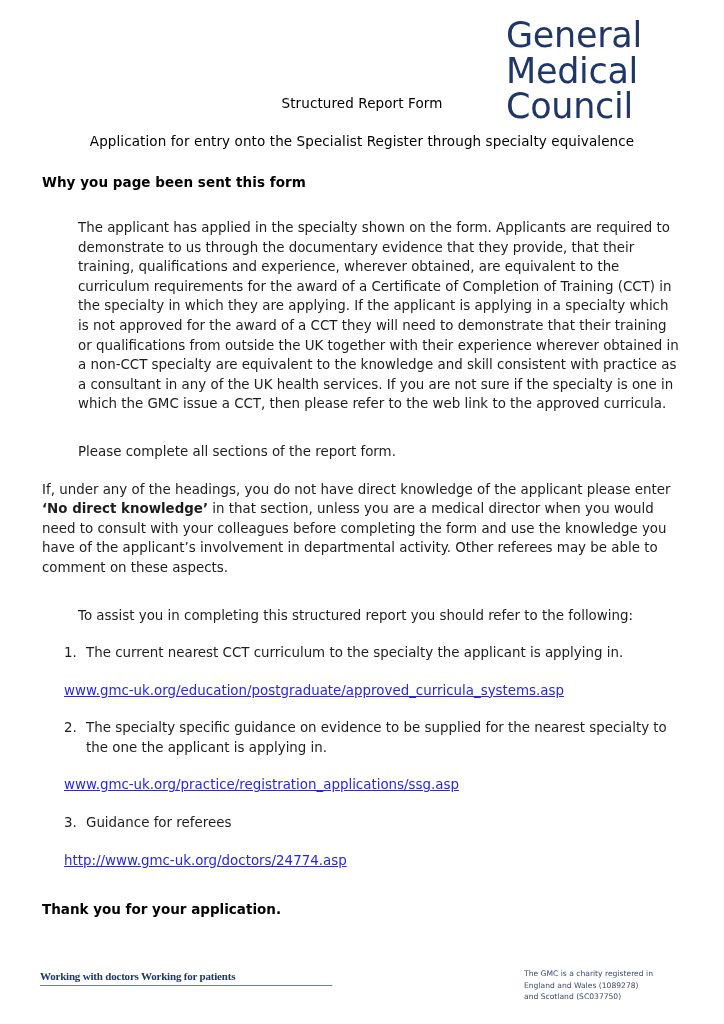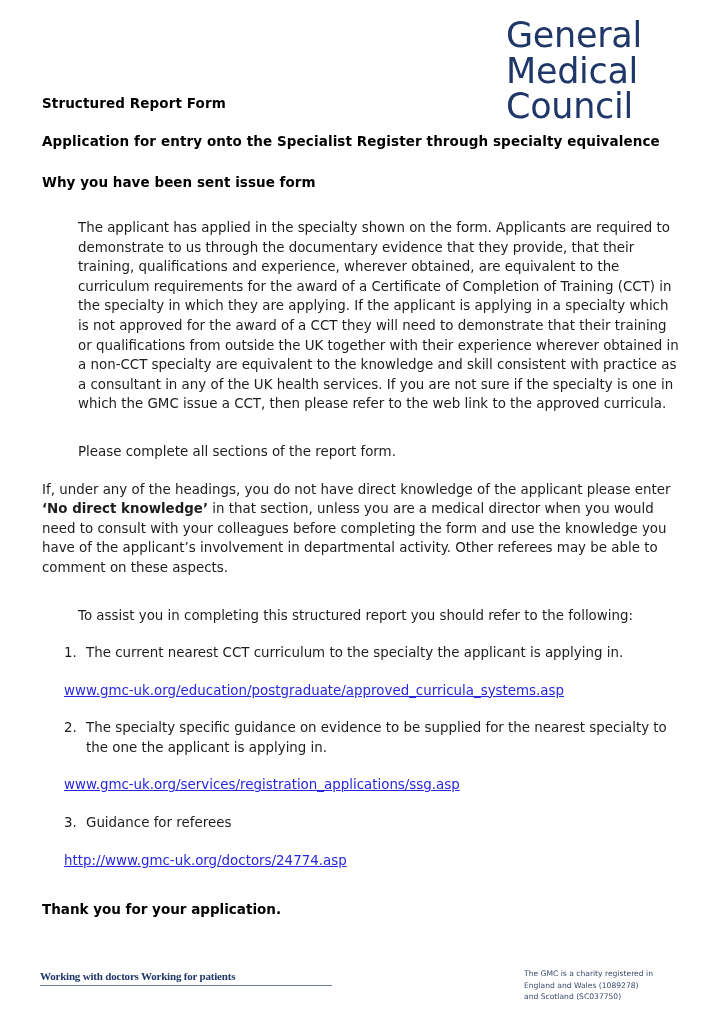--- a/index.html
+++ b/index.html
@@ -43,21 +43,22 @@
 
   
   .content {
     position: absolute;
     left: 42px;
     top: 0;
     width: 640px;
   }
 
   .title-center {
-    font-weight: bold;
+    text-align: center;
+    font-weight: normal;
     font-size: 13.5px;
     color: #000;
     letter-spacing: 0.1px;
   }
   #title-1 { margin-top: 95px; }
   #title-2 { margin-top: 22px; font-size: 13.5px; }
 
   h2.section-heading {
     font-size: 13.5px;
     font-weight: bold;
@@ -180,21 +181,21 @@
     <div>Medical</div>
     <div>Council</div>
   </div>
 
   <div class="content">
 
     <div id="title-1" class="title-center">Structured Report Form</div>
 
     <div id="title-2" class="title-center">Application for entry onto the Specialist Register through specialty equivalence</div>
 
-    <h2 class="section-heading">Why you have been sent issue form</h2>
+    <h2 class="section-heading">Why you page been sent this form</h2>
 
 
     <p class="body-text gap-big">The applicant has applied in the specialty shown on the form. Applicants are required to demonstrate to us through the documentary evidence that they provide, that their training, qualifications and experience, wherever obtained, are equivalent to the curriculum requirements for the award of a Certificate of Completion of Training (CCT) in the specialty in which they are applying. If the applicant is applying in a specialty which is not approved for the award of a CCT they will need to demonstrate that their training or qualifications from outside the UK together with their experience wherever obtained in a non-CCT specialty are equivalent to the knowledge and skill consistent with practice as a consultant in any of the UK health services.  If you are not sure if the specialty is one in which the GMC issue a CCT, then please refer to the web link to the approved curricula.</p>
 
     <p class="body-text gap-big">Please complete all sections of the report form.</p>
 
     <p class="body-text"><span>If, under any of the headings, you do not have direct knowledge of the applicant please enter </span><span class="bold-inline">‘No direct knowledge’</span><span> in that section, unless you are a medical director when you would need to consult with your colleagues before completing the form and use the knowledge you have of the applicant’s involvement in departmental activity. Other referees may be able to comment on these aspects.</span></p>
 
     <p class="body-text gap-big">To assist you in completing this structured report you should refer to the following:</p>
 
@@ -202,21 +203,21 @@
       <li class="ref-item">
         <span class="num">1.</span>
         <span>The current nearest CCT curriculum to the specialty the applicant is applying in.</span>
       </li>
       <a class="doc-link" href="#">www.gmc-uk.org/education/postgraduate/approved_curricula_systems.asp</a>
 
       <li class="ref-item">
         <span class="num">2.</span>
         <span>The specialty specific guidance on evidence to be supplied for the nearest specialty to the one the applicant is applying in.</span>
       </li>
-      <a class="doc-link" href="#">www.gmc-uk.org/services/registration_applications/ssg.asp</a>
+      <a class="doc-link" href="#">www.gmc-uk.org/practice/registration_applications/ssg.asp</a>
 
       <li class="ref-item">
         <span class="num">3.</span>
         <span>Guidance for referees</span>
       </li>
       <a class="doc-link" href="#">http://www.gmc-uk.org/doctors/24774.asp</a>
     </ol>
 
     <div class="thanks">Thank you for your application.</div>
   </div>

